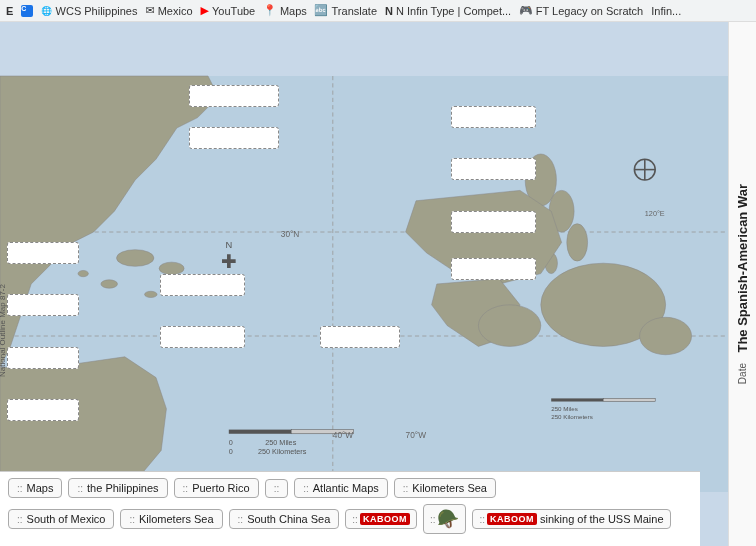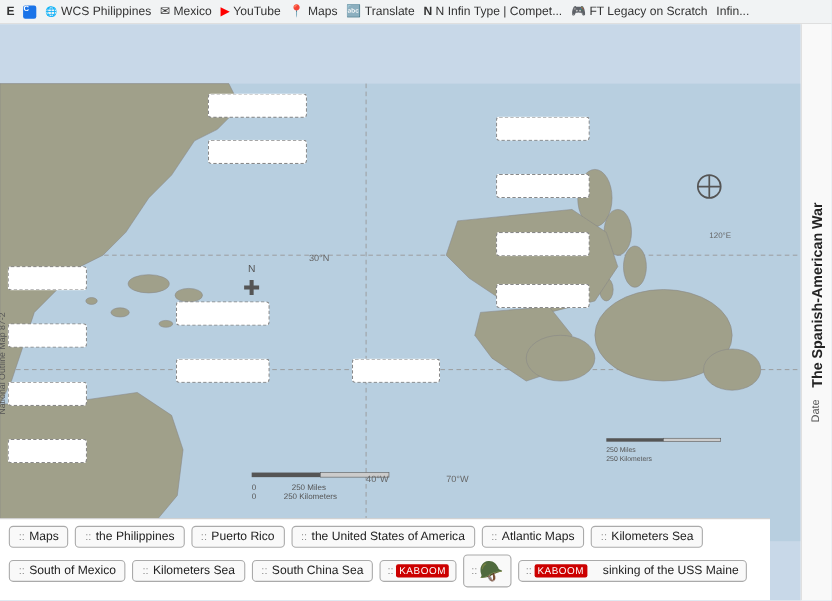--- a/index.html
+++ b/index.html
@@ -127,21 +127,21 @@
       font-size: 11px;
       color: #222;
       background: #f9f9f9;
       cursor: grab;
     }
 
     .kaboom-badge {
       background: #cc0000;
       color: white;
       font-size: 9px;
-      font-weight: normal;
+      font-weight: bold;
       padding: 1px 3px;
       border-radius: 2px;
       letter-spacing: 0.5px;
     }
 
     .soldier-icon {
       width: 22px;
       height: 22px;
       display: inline-block;
       font-size: 18px;
@@ -301,21 +301,20 @@
         <div class="drag-item">
           <span class="drag-handle">::</span>
           <span>the Philippines</span>
         </div>
         <div class="drag-item">
           <span class="drag-handle">::</span>
           <span>Puerto Rico</span>
         </div>
         <div class="drag-item">
           <span class="drag-handle">::</span>
-          <span>the United States of America</span>
         </div>
         <div class="drag-item">
           <span class="drag-handle">::</span>
           <span>Atlantic Maps</span>
         </div>
         <div class="drag-item">
           <span class="drag-handle">::</span>
           <span>Kilometers Sea</span>
         </div>
       </div>
@@ -336,21 +335,21 @@
           <span class="drag-handle">::</span>
           <span class="kaboom-badge">KABOOM</span>
         </div>
         <div class="drag-item-special">
           <span class="drag-handle">::</span>
           <span class="soldier-icon">🪖</span>
         </div>
         <div class="drag-item-special">
           <span class="drag-handle">::</span>
           <span class="kaboom-badge">KABOOM</span>
-          <span style="font-size:11px; margin-left:12px;">sinking of the USS Maine</span>
+          <span style="font-size:11px; margin-left:1px;">sinking of the USS Maine</span>
         </div>
       </div>
     </div>
 
   </div>
 
   <div class="right-sidebar">
     <div class="sidebar-title">
       <span>The Spanish-American War</span>
     </div>

